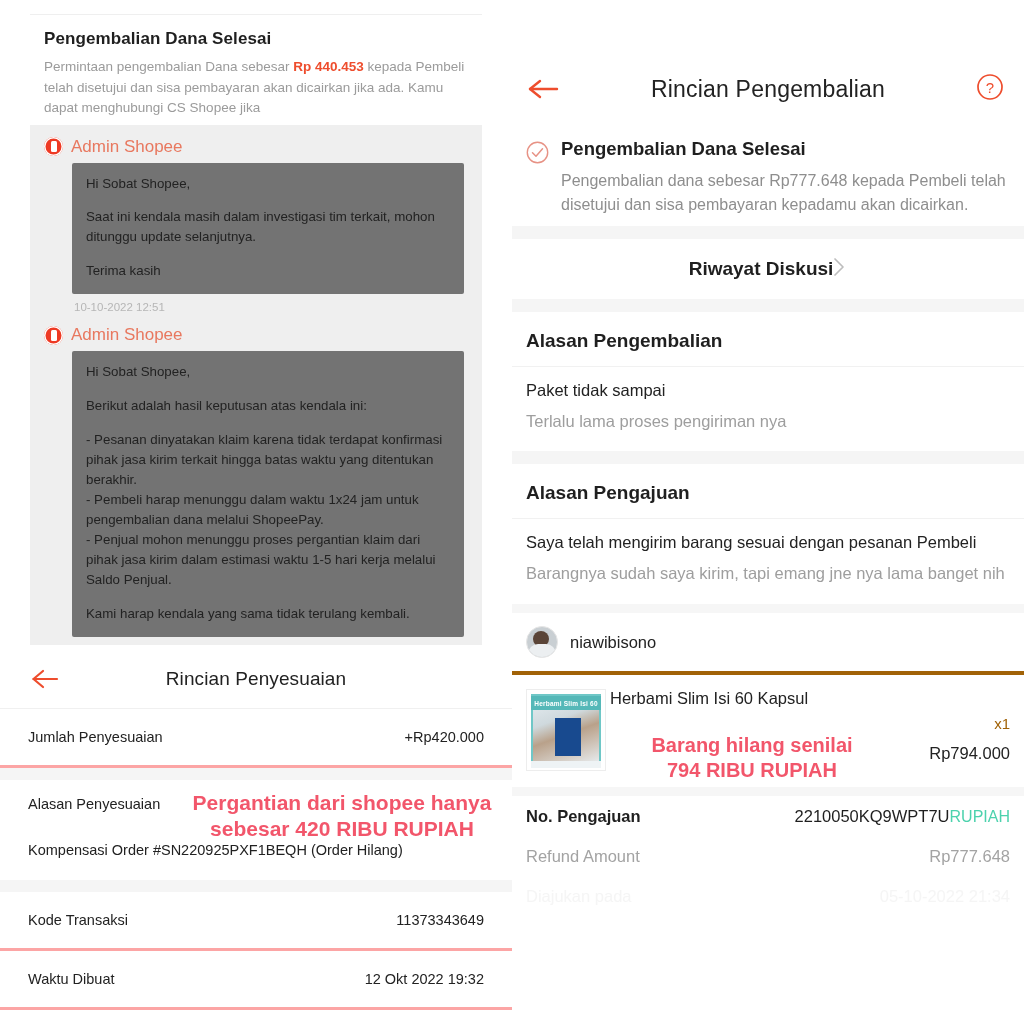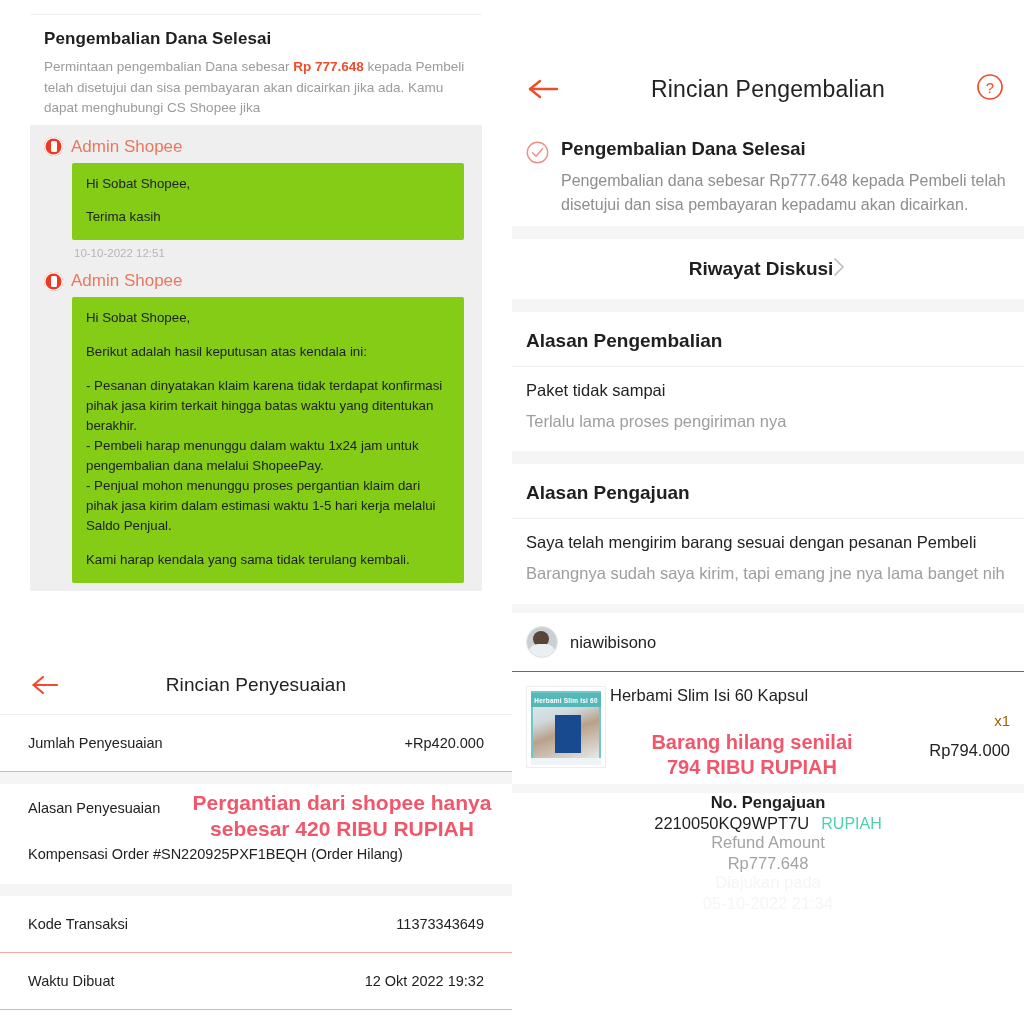--- a/index.html
+++ b/index.html
@@ -30,21 +30,21 @@
     width:19px;height:19px;border-radius:50%;
     background:#ee3a24;position:relative;flex:0 0 auto;
     box-shadow:0 0 0 1.5px #fff inset;
   }
   .badge-ico::after{
     content:"";position:absolute;left:6.5px;top:4px;width:6px;height:11px;
     background:#fff;border-radius:1.5px;
   }
   .msg-name{font-size:17px;color:#e8785f;font-weight:500;}
   .bubble{
-    background:#84cc16;border-radius:2px;padding:11px 14px 13px 14px;
+    background:#737373;border-radius:2px;padding:11px 14px 13px 14px;
     margin-left:30px;margin-right:6px;
   }
   .bubble p{margin:0 0 14px 0;font-size:13.3px;line-height:1.5;color:#222;}
   .bubble p:last-child{margin-bottom:0;}
   .bubble .tight{margin-bottom:0;}
   .msg-time{font-size:11.5px;color:#b6b6b6;padding:7px 0 10px 32px;}
 
   
   .adj{background:#fff;}
   .adj-bar{
@@ -52,21 +52,21 @@
     justify-content:center;background:#fff;border-bottom:1px solid #f0f0f0;
   }
   .back-arrow{
     position:absolute;left:30px;top:50%;transform:translateY(-50%);
     width:30px;height:22px;cursor:pointer;
   }
   .adj-title{font-size:19px;color:#222;letter-spacing:.1px;}
   .row{
     display:flex;align-items:center;justify-content:space-between;
     padding:0 28px;height:56px;font-size:14.5px;color:#222;
-    border-bottom:1px solid #fca5a5;background:#fff;
+    border-bottom:3px solid #fca5a5;background:#fff;
   }
   .row .val{color:#222;}
   .gapbar{height:12px;background:#f5f5f5;}
   .reason-block{background:#fff;padding:0 28px 10px 28px;position:relative;}
   .reason-line1{display:flex;align-items:flex-start;height:46px;font-size:14.5px;color:#222;padding-top:16px;}
   .reason-line2{font-size:14.5px;color:#222;padding-bottom:12px;}
 
   .annot{
     position:absolute;color:#f2566b;font-weight:bold;pointer-events:none;
     text-align:center;line-height:1.22;
@@ -104,21 +104,21 @@
   .chev{color:#b9b9b9;font-size:22px;line-height:1;}
 
   .sec-title{
     font-size:19px;font-weight:bold;color:#1f1f1f;
     padding:18px 14px 14px 14px;border-bottom:1px solid #f1f1f1;background:#fff;
   }
   .sec-body{padding:14px 14px 18px 14px;background:#fff;}
   .sec-main{font-size:16.5px;color:#222;}
   .sec-sub{margin-top:9px;font-size:16.5px;line-height:1.5;color:#9e9e9e;}
 
-  .shopline{display:flex;align-items:center;gap:12px;padding:13px 14px;background:#fff;border-bottom:1px solid #a16207;}
+  .shopline{display:flex;align-items:center;gap:12px;padding:13px 14px;background:#fff;border-bottom:4px solid #a16207;}
   .avatar{
     width:30px;height:30px;border-radius:50%;flex:0 0 auto;overflow:hidden;
     background:#c9cfd3;position:relative;border:1px solid #e6e6e6;
   }
   .avatar .a1{position:absolute;left:6px;top:4px;width:16px;height:16px;border-radius:50%;background:#5a4437;}
   .avatar .a2{position:absolute;left:1px;bottom:0;width:28px;height:13px;border-radius:10px 10px 0 0;background:#eceff1;}
   .shopname{font-size:16.5px;color:#222;}
 
   .product{display:flex;gap:4px;padding:14px 14px 16px 14px;background:#fff;position:relative;}
   .thumb{
@@ -140,52 +140,53 @@
   .pright{width:112px;flex:0 0 auto;text-align:right;}
   .pqty{font-size:15px;color:#a16207;margin-top:26px;}
   .pprice{font-size:16.5px;color:#222;margin-top:12px;}
 
   .annot-right{
     left:120px;top:58px;width:240px;font-size:20px;
   }
 
   .kv{
     display:flex;align-items:center;justify-content:space-between;
-    padding:0 14px;height:40px;background:#fff;font-size:16.5px;flex-direction:column;
+    padding:0 14px;height:40px;background:#fff;font-size:16.5px;
   }
   .kv .k{color:#1f1f1f;font-weight:bold;}
-  .kv .v{color:#1f1f1f;display:flex;align-items:baseline;gap:12px;}
+  .kv .v{color:#1f1f1f;display:flex;align-items:baseline;}
   .salin{color:#4cd2ad;font-size:16px;font-weight:500;cursor:pointer;}
   .kv.muted .k,.kv.muted .v{color:#a3a3a3;font-weight:normal;}
   .kv.fade{opacity:.10;}
 </style>
 </head>
 <body>
 
 <div class="screen">
 
   <div class="left">
     <div class="left-inner">
 
       <div class="l-topline"></div>
 
       <div class="refund-head">
         <div class="refund-title">Pengembalian Dana Selesai</div>
-        <div class="refund-desc"><span>Permintaan pengembalian Dana sebesar </span><span class="amt">Rp 777.648</span><span> kepada Pembeli telah disetujui dan sisa pembayaran akan dicairkan jika ada. Kamu dapat menghubungi CS Shopee jika</span></div>
+        <div class="refund-desc"><span>Permintaan pengembalian Dana sebesar </span><span class="amt">Rp 440.453</span><span> kepada Pembeli telah disetujui dan sisa pembayaran akan dicairkan jika ada. Kamu dapat menghubungi CS Shopee jika</span></div>
       </div>
 
       <div class="chatwrap">
 
         <div>
           <div class="msg-head">
             <span class="badge-ico"></span>
             <span class="msg-name">Admin Shopee</span>
           </div>
           <div class="bubble">
             <p>Hi Sobat Shopee,</p>
+            <p>Saat ini kendala masih dalam investigasi tim terkait, mohon ditunggu update selanjutnya.</p>
             <p class="tight">Terima kasih</p>
           </div>
           <div class="msg-time">10-10-2022 12:51</div>
         </div>
 
         <div>
           <div class="msg-head">
             <span class="badge-ico"></span>
             <span class="msg-name">Admin Shopee</span>
           </div>

